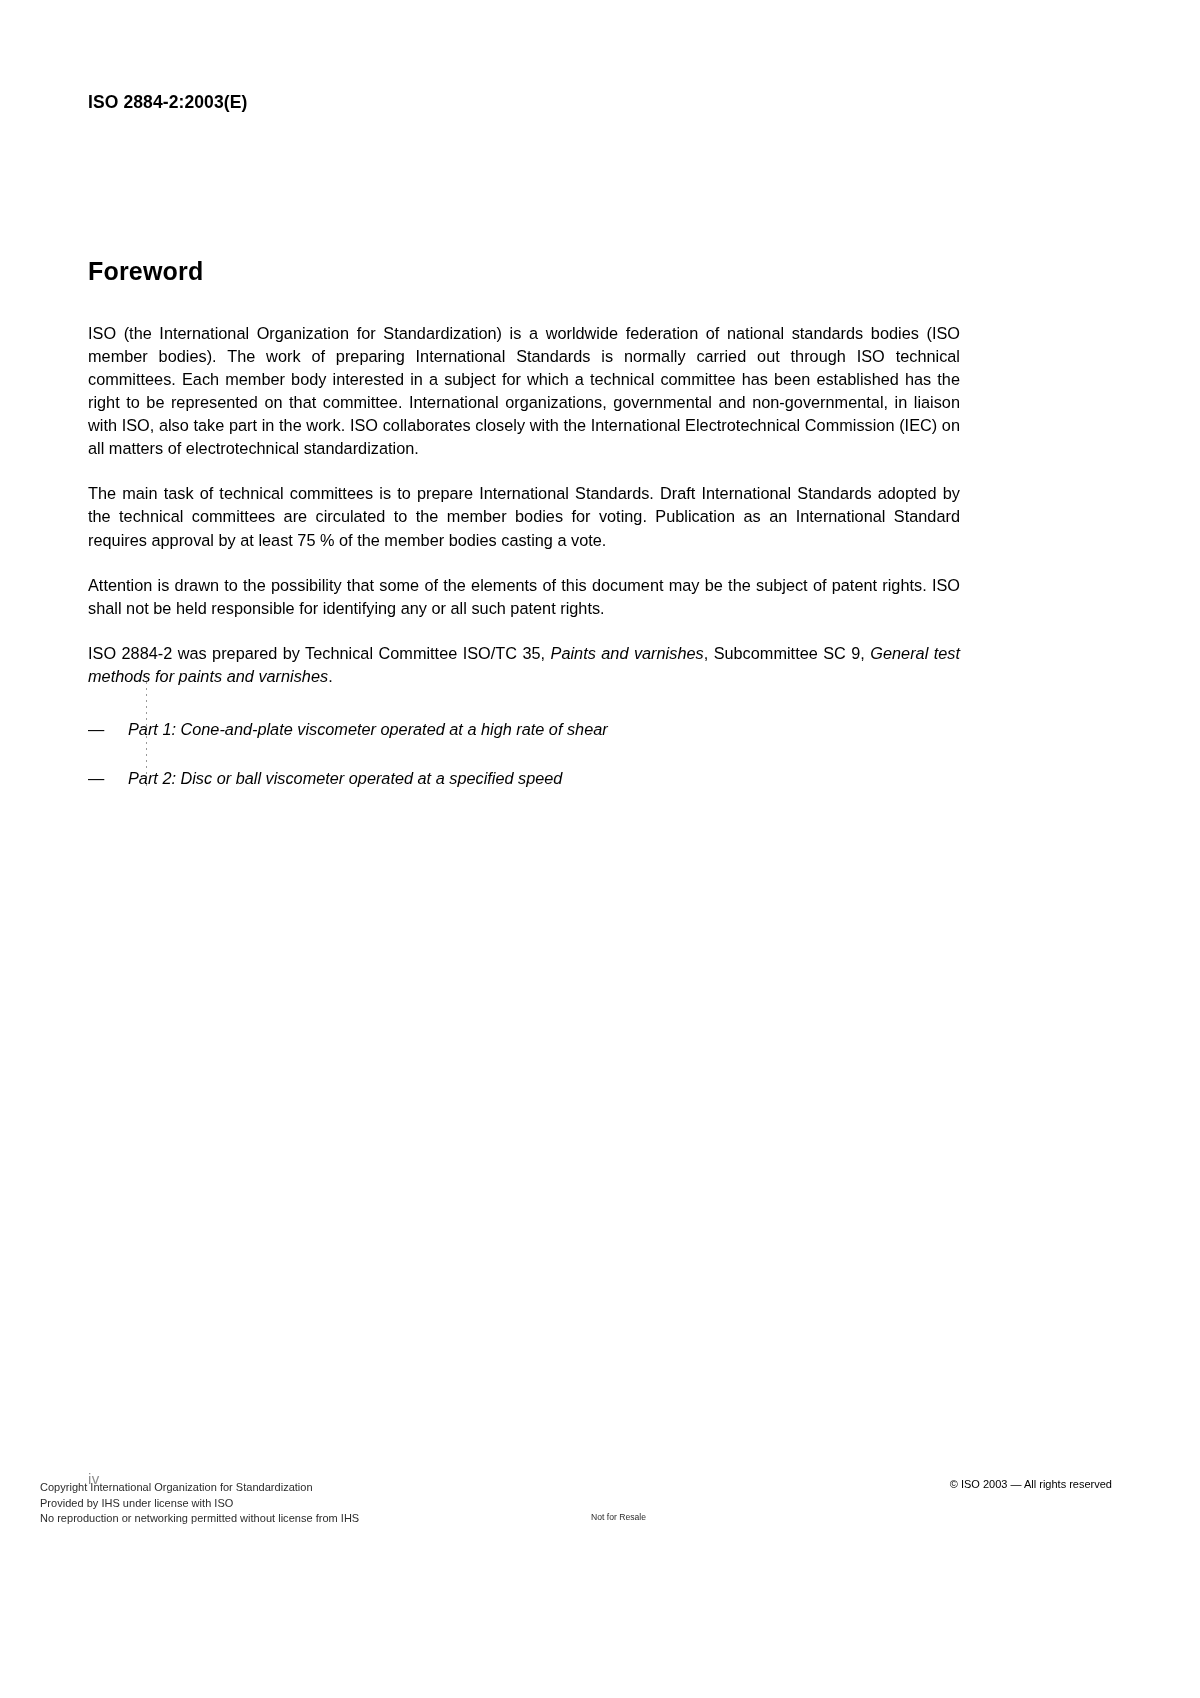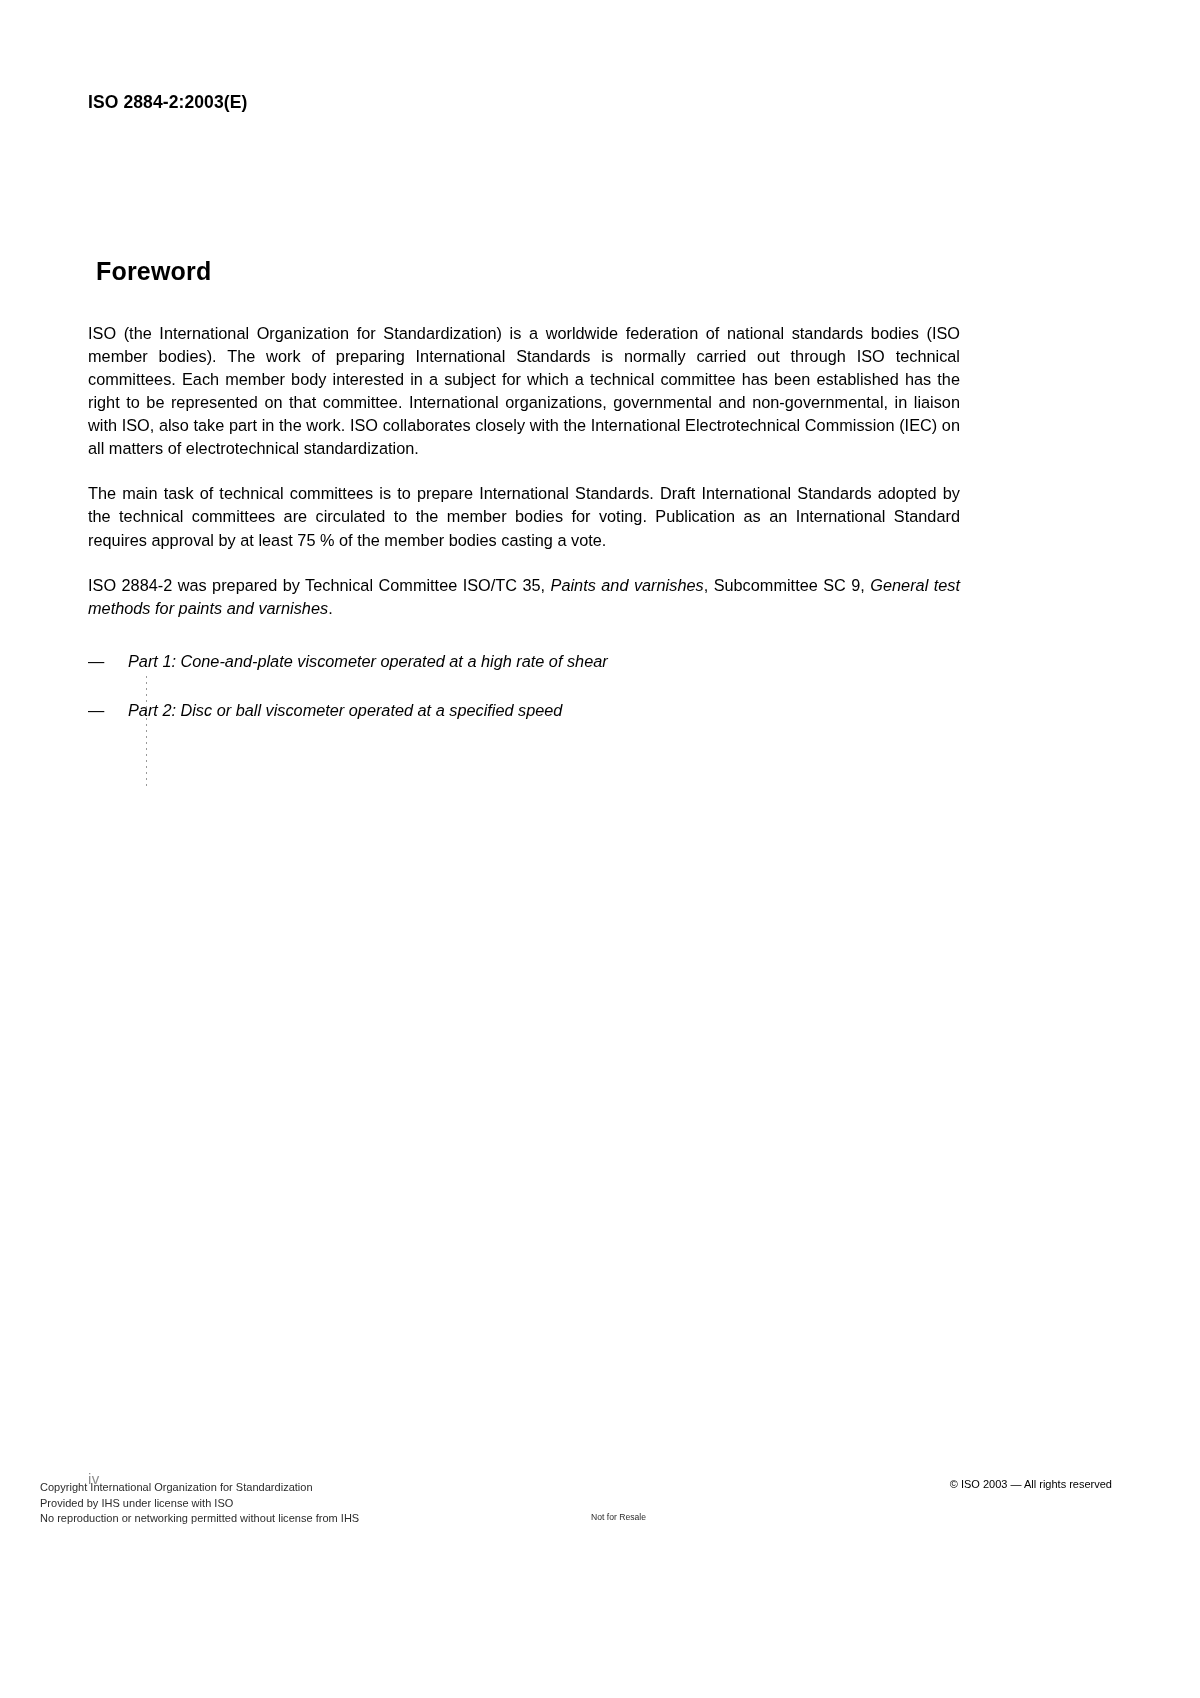--- a/index.html
+++ b/index.html
@@ -30,21 +30,21 @@
 
   
   .content {
     position: absolute;
     left: 88px;
     top: 258px;
     width: 872px;
   }
 
   h1.clause-title {
-    margin: 0 0 36px 8px;
+    margin: 0 0 36px 0;
     font-size: 25px;
     font-weight: bold;
     letter-spacing: 0.2px;
     line-height: 1.1;
   }
 
   p.body-text {
     margin: 0 0 22px 0;
     font-size: 16.3px;
     line-height: 1.42;
@@ -151,20 +151,21 @@
 
   <div class="content">
 
     <h1 class="clause-title">Foreword</h1>
 
     <p class="body-text">ISO (the International Organization for Standardization) is a worldwide federation of national standards bodies (ISO member bodies). The work of preparing International Standards is normally carried out through ISO technical committees. Each member body interested in a subject for which a technical committee has been established has the right to be represented on that committee. International organizations, governmental and non-governmental, in liaison with ISO, also take part in the work. ISO collaborates closely with the International Electrotechnical Commission (IEC) on all matters of electrotechnical standardization.</p>
 
 
     <p class="body-text">The main task of technical committees is to prepare International Standards. Draft International Standards adopted by the technical committees are circulated to the member bodies for voting. Publication as an International Standard requires approval by at least 75 % of the member bodies casting a vote.</p>
 
+    <p class="body-text">Attention is drawn to the possibility that some of the elements of this document may be the subject of patent rights. ISO shall not be held responsible for identifying any or all such patent rights.</p>
 
     <p class="body-text tight"><span>ISO 2884-2 was prepared by Technical Committee ISO/TC 35, </span><em>Paints and varnishes</em><span>, Subcommittee SC 9, </span><em>General test methods for paints and varnishes</em><span>.</span></p>
 
 
     <ul class="part-list">
       <li><span class="dash">—</span><span>Part 1: Cone-and-plate viscometer operated at a high rate of shear</span></li>
       <li><span class="dash">—</span><span>Part 2: Disc or ball viscometer operated at a specified speed</span></li>
     </ul>
 
   </div>

